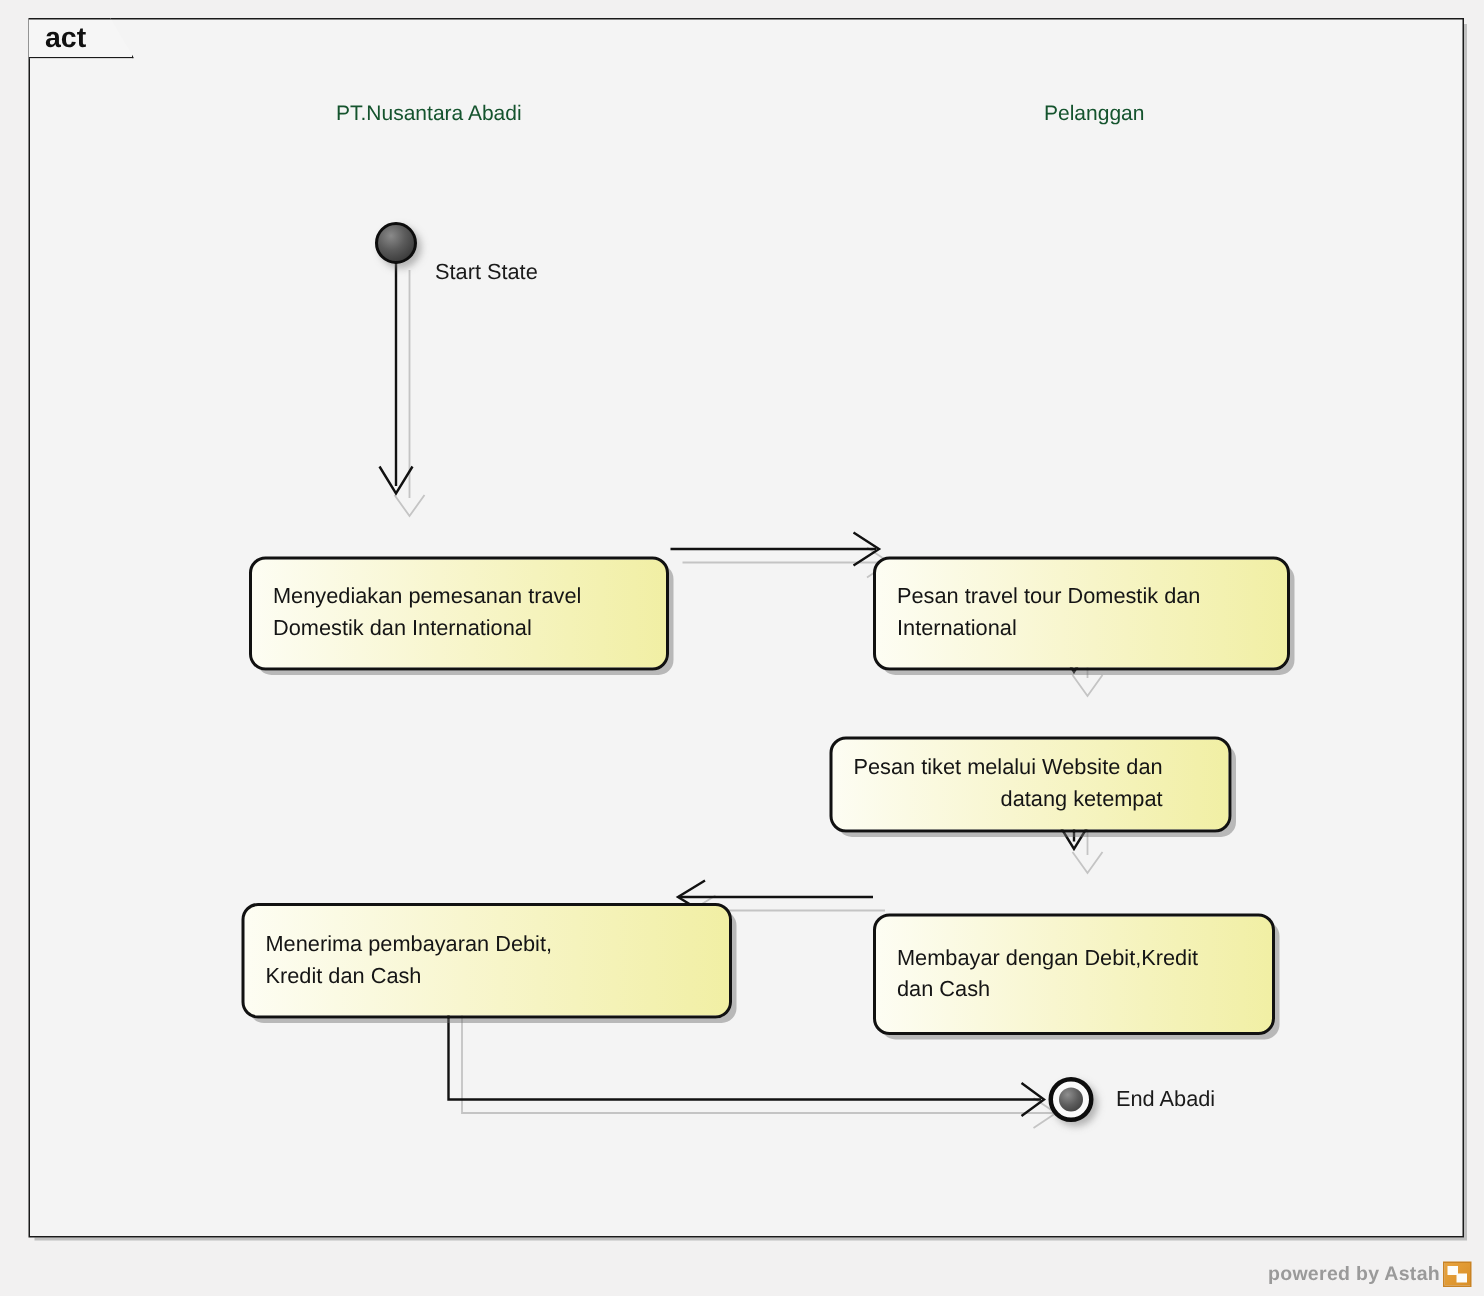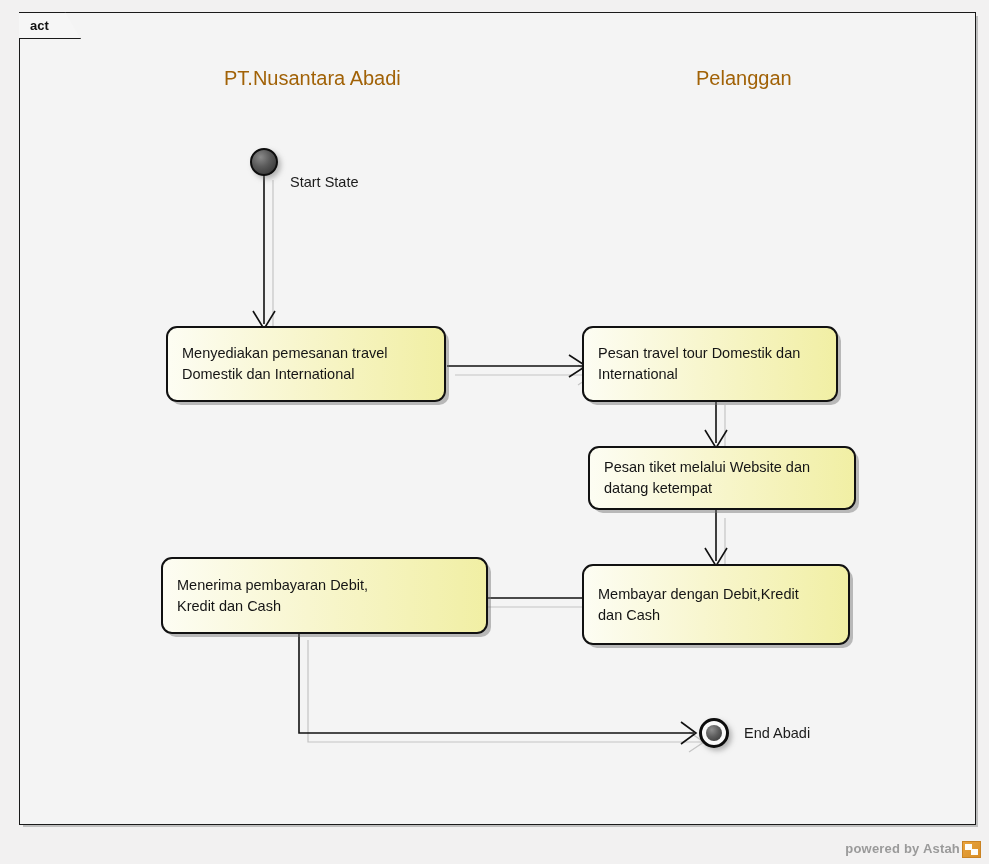--- a/index.html
+++ b/index.html
@@ -41,48 +41,49 @@
     top: 12px;
     height: 27px;
     background: #f6f6f6;
     border: 1px solid #1a1a1a;
     border-left: none;
     box-sizing: border-box;
     padding: 0 26px 0 11px;
     display: flex;
     align-items: center;
     white-space: nowrap;
-    font-size: 13px;
+    font-size: 19px;
     color: #111;
     clip-path: polygon(0 0, calc(100% - 16px) 0, 100% 100%, 0 100%);
   }
   #title-tab .kw {
     font-weight: bold;
     margin-right: 5px;
   }
 
   
   .lane-header {
     position: absolute;
-    font-size: 20px;
-    color: #a16207;
+    font-size: 14px;
+    color: #14532d;
     white-space: nowrap;
   }
 
   
   .node {
     position: absolute;
     box-sizing: border-box;
     border: 2px solid #111;
     border-radius: 11px;
     background: linear-gradient(to right, #fdfdf3 0%, #f8f6cf 45%, #f1efa4 100%);
     box-shadow: 4px 4px 0 -1px rgba(110,110,110,0.45);
     display: flex;
     align-items: center;
     padding: 0 14px;
+    margin-top: 45px;
   }
   .node .label {
     font-size: 14.5px;
     line-height: 1.42;
     color: #151515;
     white-space: pre-line;
   }
 
   
   .start-state {
@@ -215,26 +216,26 @@
   </svg>
 
   <div class="start-state" style="left:250px; top:148px;"></div>
   <div class="state-label" style="left:290px; top:174px;">Start State</div>
 
   <div class="node" style="left:166px; top:326px; width:280px; height:76px;">
     <span class="label">Menyediakan pemesanan travel
 Domestik dan International</span>
   </div>
 
-  <div class="node" style="left:582px; top:326px; width:256px; height:76px;">
+  <div class="node" style="left:582px; top:326px; width:278px; height:76px;">
     <span class="label">Pesan travel tour Domestik dan
 International</span>
   </div>
 
-  <div class="node" style="left:588px; top:446px; width:268px; height:64px;">
+  <div class="node" style="left:553px; top:446px; width:268px; height:64px;text-align:right;">
     <span class="label">Pesan tiket melalui Website dan
 datang ketempat</span>
   </div>
 
   <div class="node" style="left:582px; top:564px; width:268px; height:81px;">
     <span class="label">Membayar dengan Debit,Kredit
 dan Cash</span>
   </div>
 
   <div class="node" style="left:161px; top:557px; width:327px; height:77px;">

